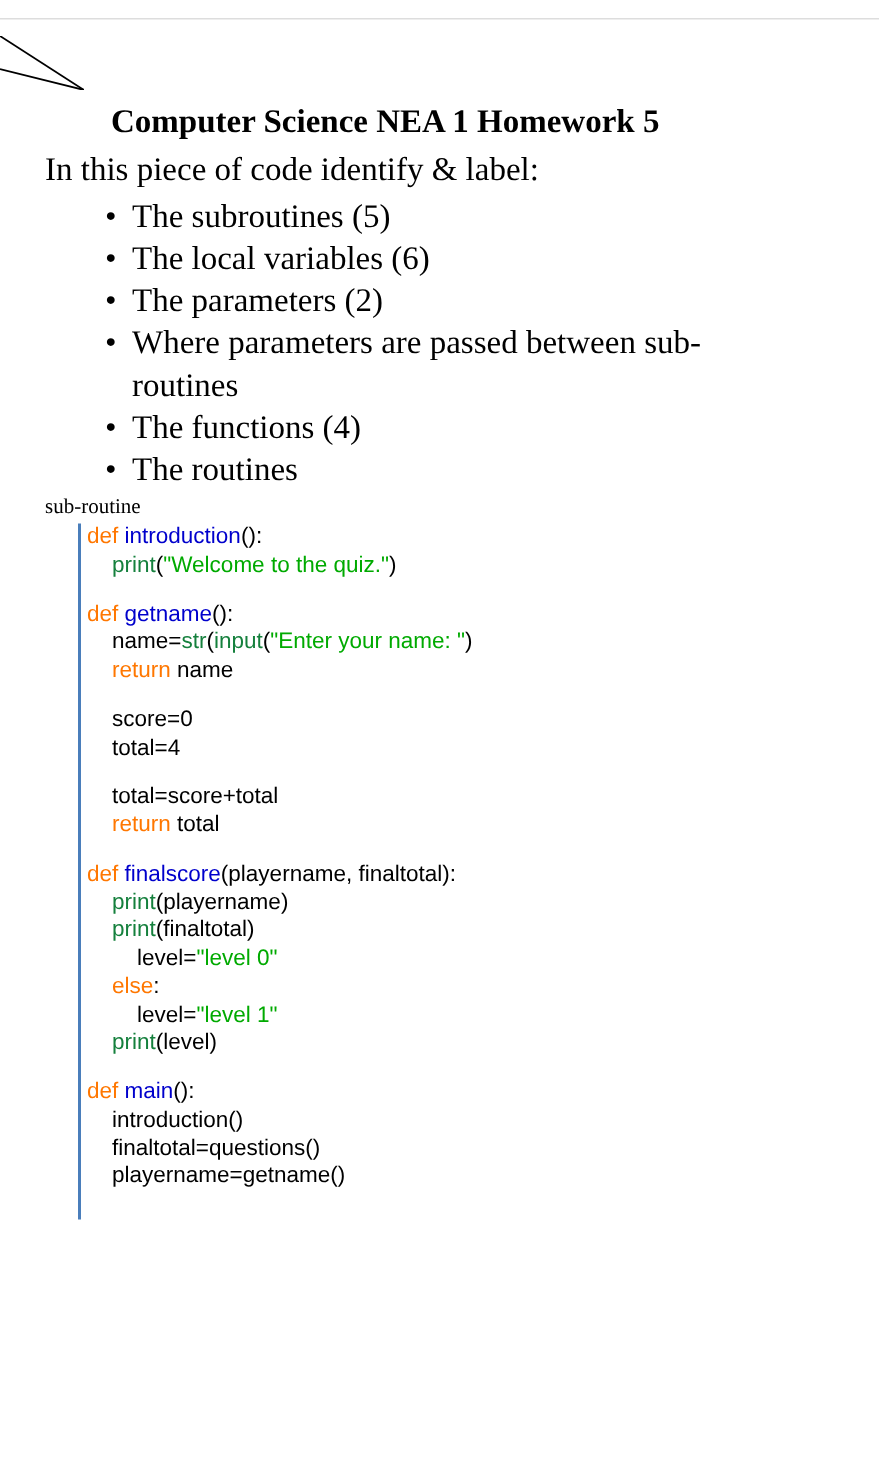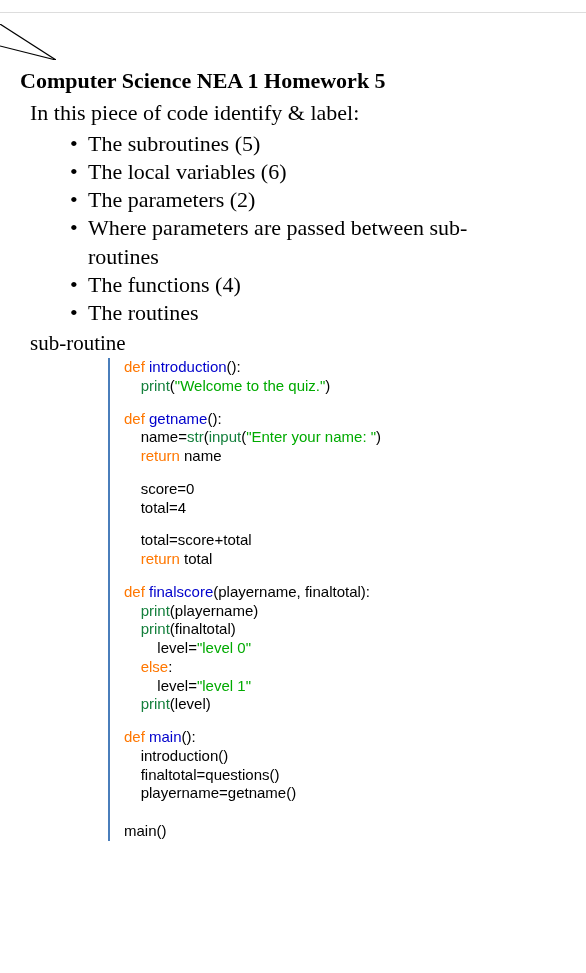--- a/index.html
+++ b/index.html
@@ -27,20 +27,21 @@
       width: 56px;
       height: 36px;
       pointer-events: none;
     }
     .page {
       padding: 68px 20px 20px 20px;
     }
     .title {
       font-weight: bold;
       font-size: 22px;
+      margin-left: 54px;
       margin-bottom: 6px;
     }
     .intro {
       font-size: 22px;
       margin-left: 10px;
       margin-bottom: 4px;
     }
     .bullets {
       margin-left: 50px;
       font-size: 22px;
@@ -56,29 +57,29 @@
       position: absolute;
       left: 0;
       top: 0;
     }
     .bullets li.indent {
       padding-left: 0;
       margin-left: 18px;
     }
     .bullets li.indent::before { content: ""; }
     .subroutine-label {
-      font-size: 21px;
+      font-size: 14px;
       margin-left: 10px;
       margin-top: 4px;
       margin-bottom: 2px;
     }
     .codebox {
-      margin-left: 88px;
+      margin-left: 32px;
       border-left: 2px solid #4a7ebb;
-      padding-left: 14px;
+      padding-left: 4px;
       font-family: Arial, Helvetica, sans-serif;
       font-size: 15px;
       line-height: 1.25;
       color: #000;
     }
     .codebox .line { white-space: pre; }
     .codebox .blank { height: 14px; }
     .kw-orange { color: #ff7700; }
     .kw-blue { color: #0000cc; }
     .fn-purple { color: #15803d; }
@@ -132,16 +133,15 @@
     <div class="line"><span>        </span><span>level=</span><span class="str">"level 0"</span></div>
     <div class="line"><span>    </span><span class="kw-orange">else</span><span>:</span></div>
     <div class="line"><span>        </span><span>level=</span><span class="str">"level 1"</span></div>
     <div class="line"><span>    </span><span class="fn-purple">print</span><span>(</span><span>level</span><span>)</span></div>
     <div class="blank"></div>
     <div class="line"><span class="kw-orange">def </span><span class="kw-blue">main</span><span>():</span></div>
     <div class="line"><span>    </span><span>introduction()</span></div>
     <div class="line"><span>    </span><span>finaltotal=questions()</span></div>
     <div class="line"><span>    </span><span>playername=getname()</span></div>
     <div class="line"><span>    </span></div>
-    <div class="line"><span>main()</span></div>
   </div>
 
 </div>
 
 </body></html>

